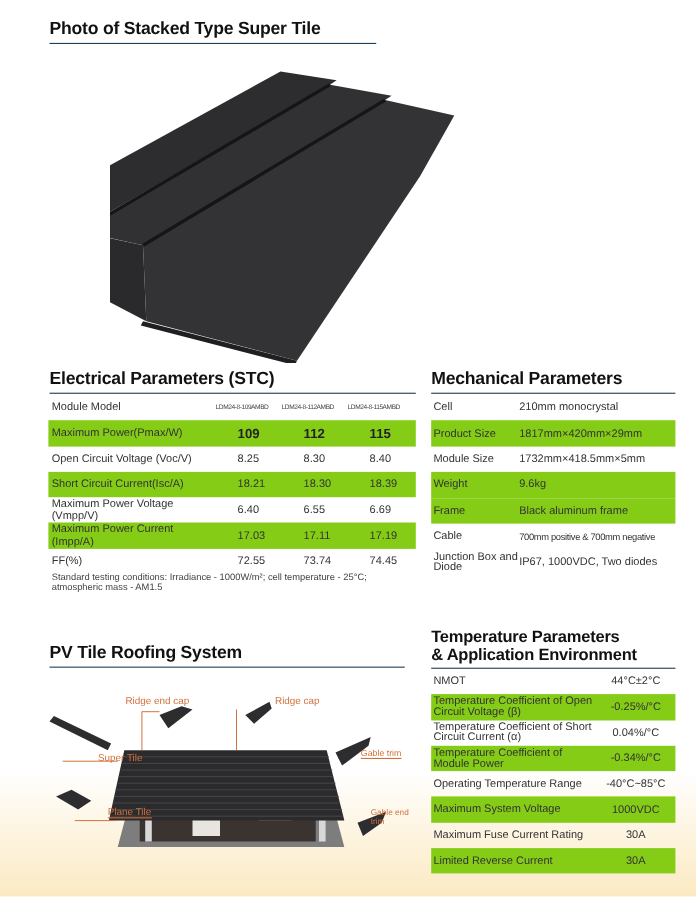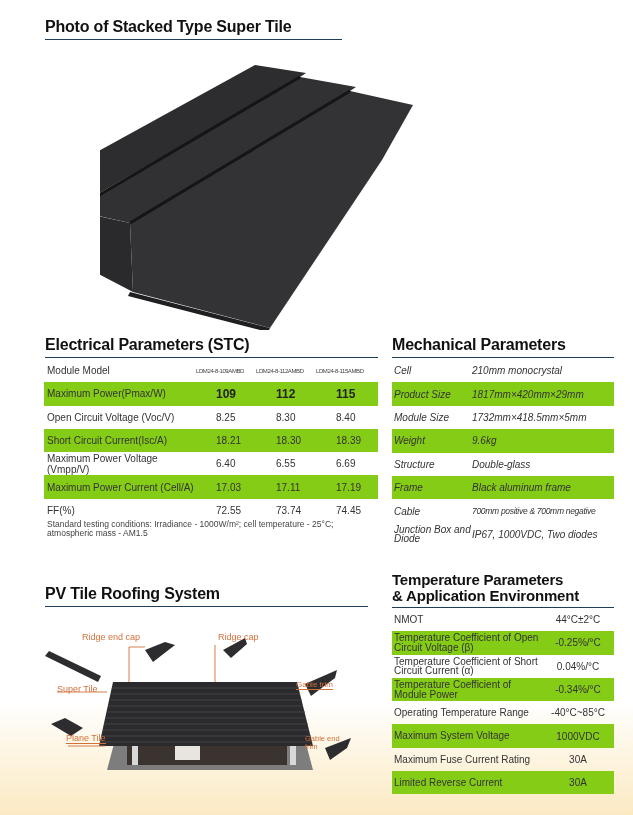--- a/index.html
+++ b/index.html
@@ -35,34 +35,34 @@
   #elec .row { height: 23.3px; }
   #elec .c0 { width: 152px; padding-left: 3px; }
   #elec .c1, #elec .c2, #elec .c3 { width: 60px; }
   #elec .c3 { width: 62px; }
   #elec .hdr .c1, #elec .hdr .c2, #elec .hdr .c3 { font-size: 6px; letter-spacing: -0.4px; color: #444; font-family: "Liberation Sans Narrow", "Liberation Sans", sans-serif; }
   #elec .bold { font-weight: bold; font-size: 12px; color: #222; }
   .pad-l { padding-left: 20px; }
   .note { position: absolute; left: 47px; top: 520px; width: 335px; font-size: 8.5px; line-height: 9px; color: #444; }
 
   #mech { left: 392px; top: 359px; width: 222px; }
-  #mech .row { height: 23.4px; font-style: italic; }
+  #mech .row { height: 23.4px; }
   #mech .k { width: 80px; padding-left: 2px; }
   #mech .v { flex: 1; }
   #mech .small { font-size: 8.5px; letter-spacing: -0.3px; }
   #mech .two { line-height: 9.5px; }
 
   #temp { left: 392px; top: 608px; width: 222px; }
   #temp .row { min-height: 23.3px; }
   #temp .k { width: 150px; padding-left: 2px; line-height: 9.5px; }
   #temp .v { flex: 1; text-align: center; }
 
   
   .roof { position: absolute; left: 35px; top: 620px; width: 340px; height: 180px; }
-  .lbl { position: absolute; font-size: 9px; color: #d2703a; white-space: nowrap; }
+  .lbl { position: absolute; font-size: 9px; color: #d2703a; white-space: nowrap; margin-left: 32px; }
   .lbl.under { border-bottom: 1px solid #d2703a; }
 </style>
 </head>
 <body>
 
 <div class="section-title" id="title-photo">Photo of Stacked Type Super Tile</div>
 
 <svg class="hero" viewBox="0 0 430 270">
 
   <polygon points="-90,140 -85,137 155,5 206,13 200,17 -30,150" fill="#2d2d2f"></polygon>
@@ -103,21 +103,21 @@
     <div class="c2 pad-l">18.30</div>
     <div class="c3 pad-l">18.39</div>
   </div>
   <div class="row">
     <div class="c0">Maximum Power Voltage (Vmpp/V)</div>
     <div class="c1 pad-l">6.40</div>
     <div class="c2 pad-l">6.55</div>
     <div class="c3 pad-l">6.69</div>
   </div>
   <div class="row shade">
-    <div class="c0">Maximum Power Current (Cell/A)</div>
+    <div class="c0">Maximum Power Current (Impp/A)</div>
     <div class="c1 pad-l">17.03</div>
     <div class="c2 pad-l">17.11</div>
     <div class="c3 pad-l">17.19</div>
   </div>
   <div class="row">
     <div class="c0">FF(%)</div>
     <div class="c1 pad-l">72.55</div>
     <div class="c2 pad-l">73.74</div>
     <div class="c3 pad-l">74.45</div>
   </div>
@@ -138,24 +138,20 @@
       <div class="k">Product Size</div>
       <div class="v">1817mm×420mm×29mm</div>
     </div>
   <div class="row">
       <div class="k">Module Size</div>
       <div class="v">1732mm×418.5mm×5mm</div>
     </div>
   <div class="row shade">
       <div class="k">Weight</div>
       <div class="v">9.6kg</div>
-    </div>
-  <div class="row">
-      <div class="k">Structure</div>
-      <div class="v">Double-glass</div>
     </div>
   <div class="row shade">
       <div class="k">Frame</div>
       <div class="v">Black aluminum frame</div>
     </div>
   <div class="row">
       <div class="k">Cable</div>
       <div class="v small">700mm positive &amp; 700mm negative</div>
     </div>
   <div class="row">

